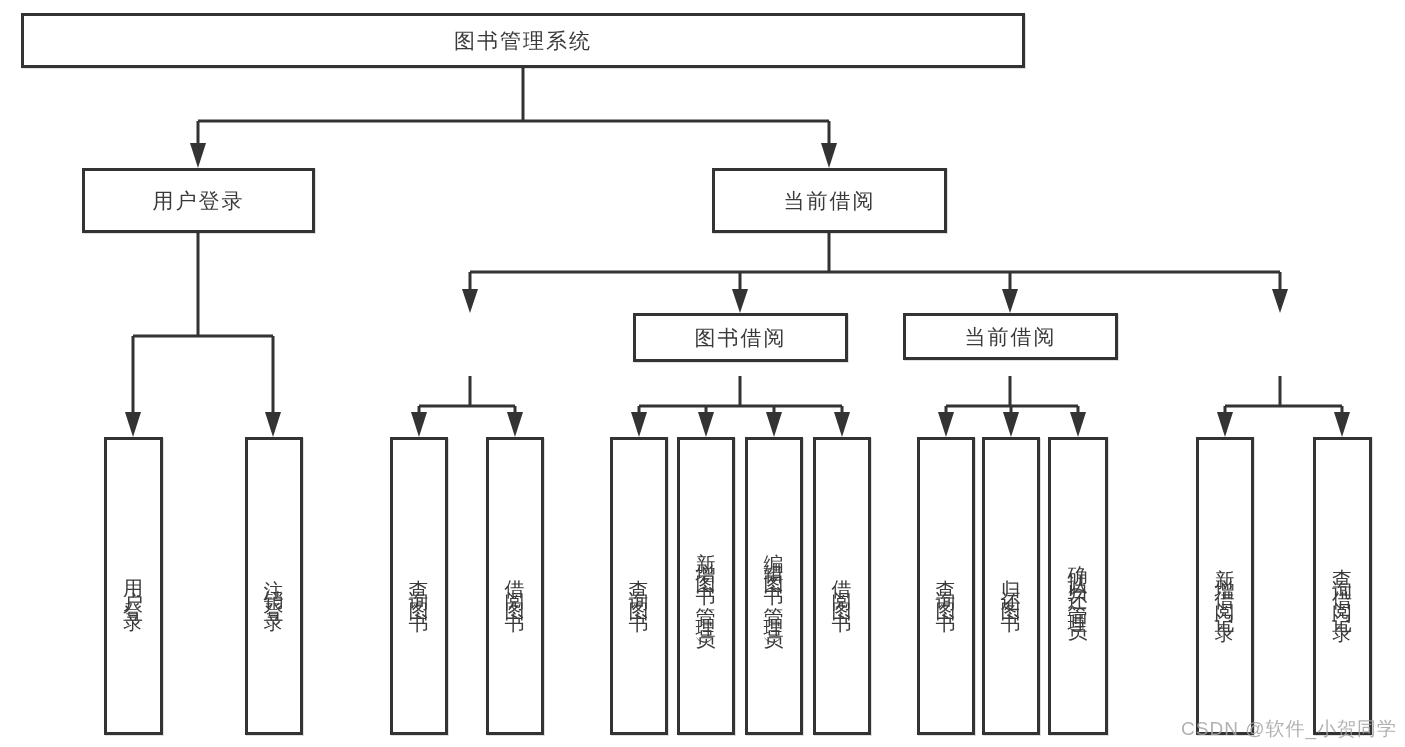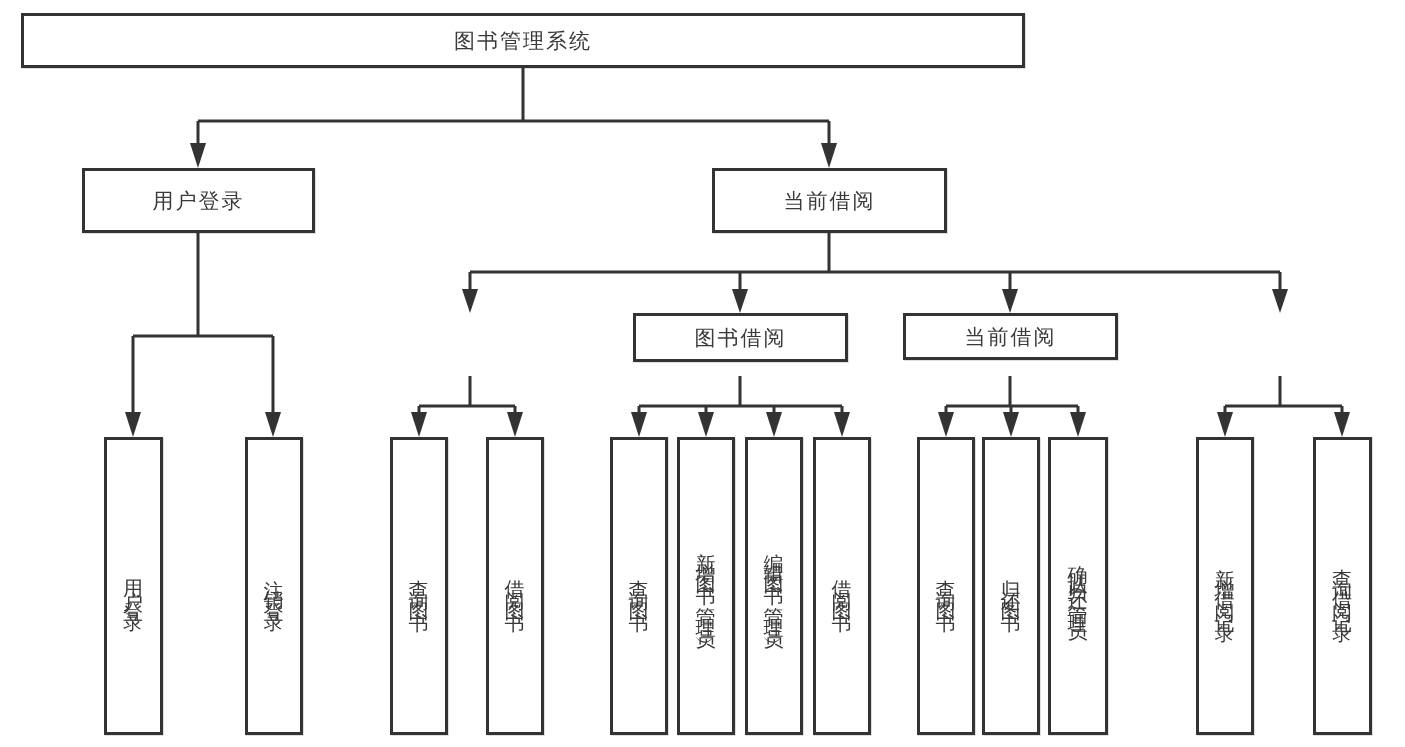--- a/index.html
+++ b/index.html
@@ -164,14 +164,15 @@
     <span class="vtext" style="letter-spacing:8px">确认归还（管理员）</span>
   </div>
 
   <div class="box v" style="left:1196px;top:437px;width:58px;height:298px">
     <span class="vtext">新增借阅记录</span>
   </div>
   <div class="box v" style="left:1313px;top:437px;width:59px;height:298px">
     <span class="vtext">查询借阅记录</span>
   </div>
 
+  <div class="watermark">CSDN @软件_小贺同学</div>
 
 </div>
 
 </body></html>

